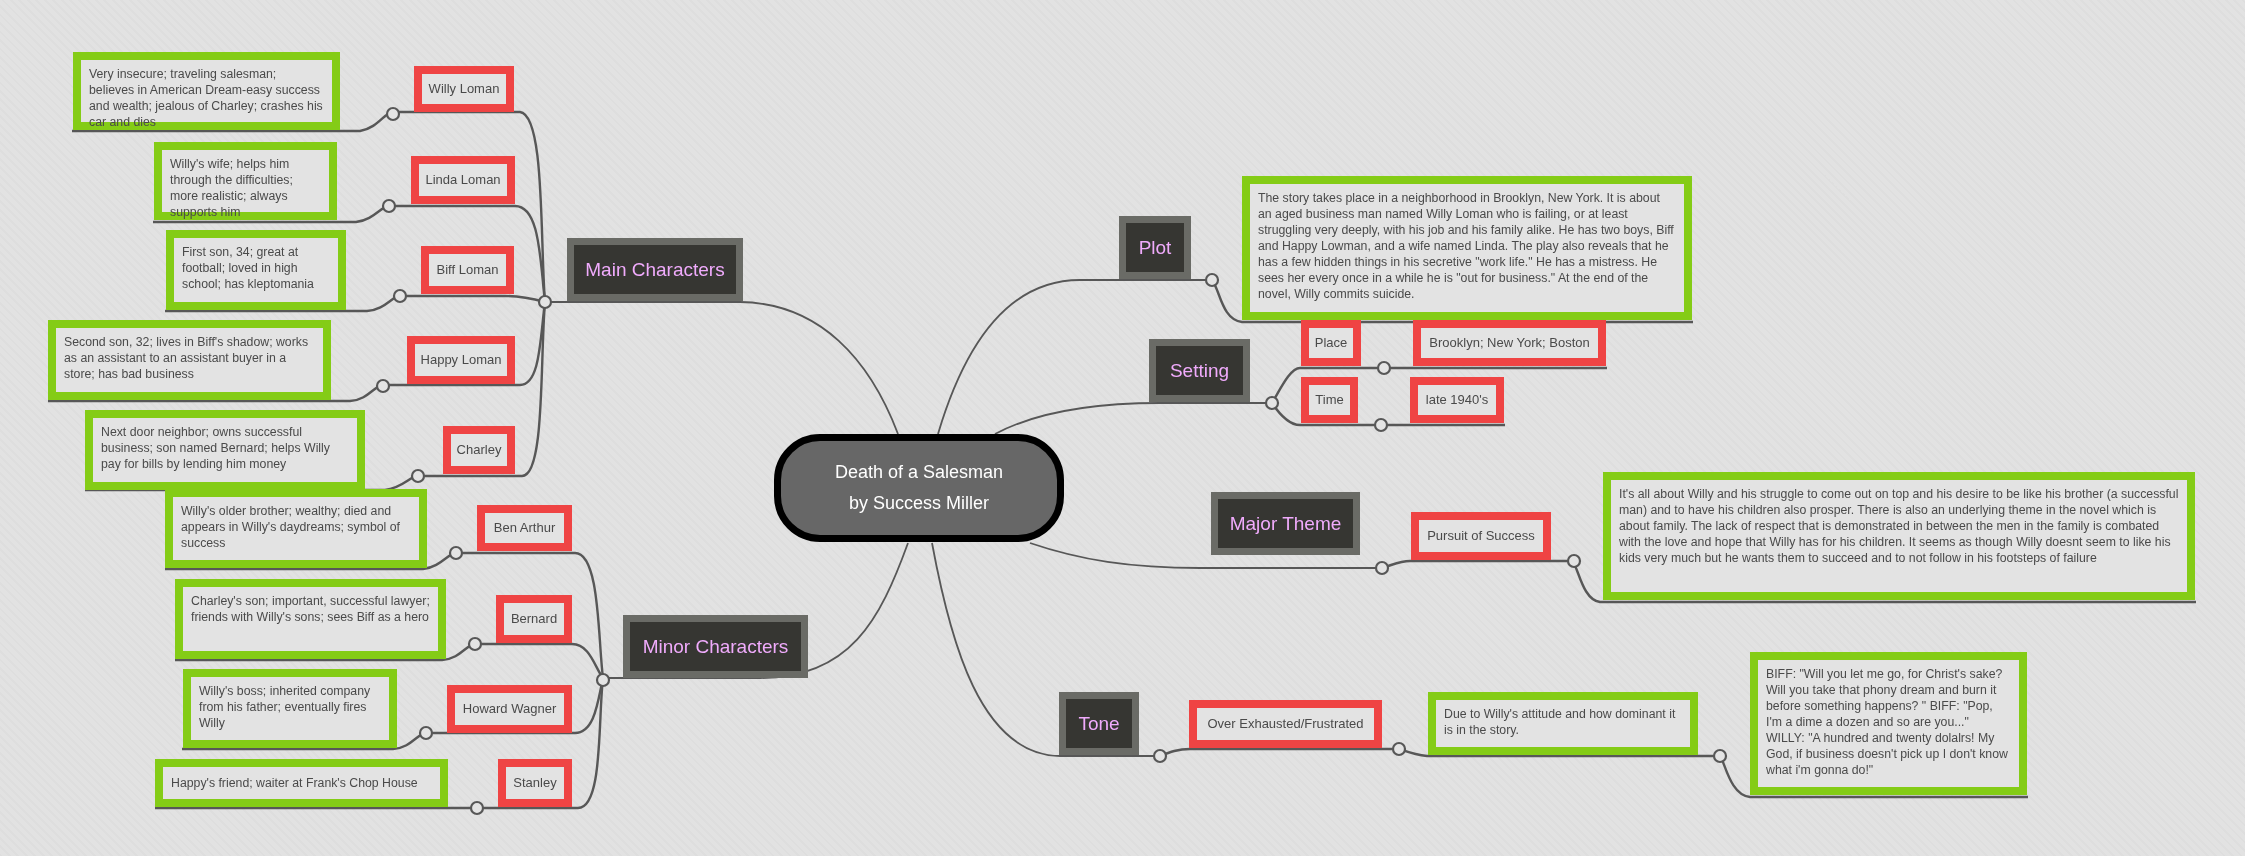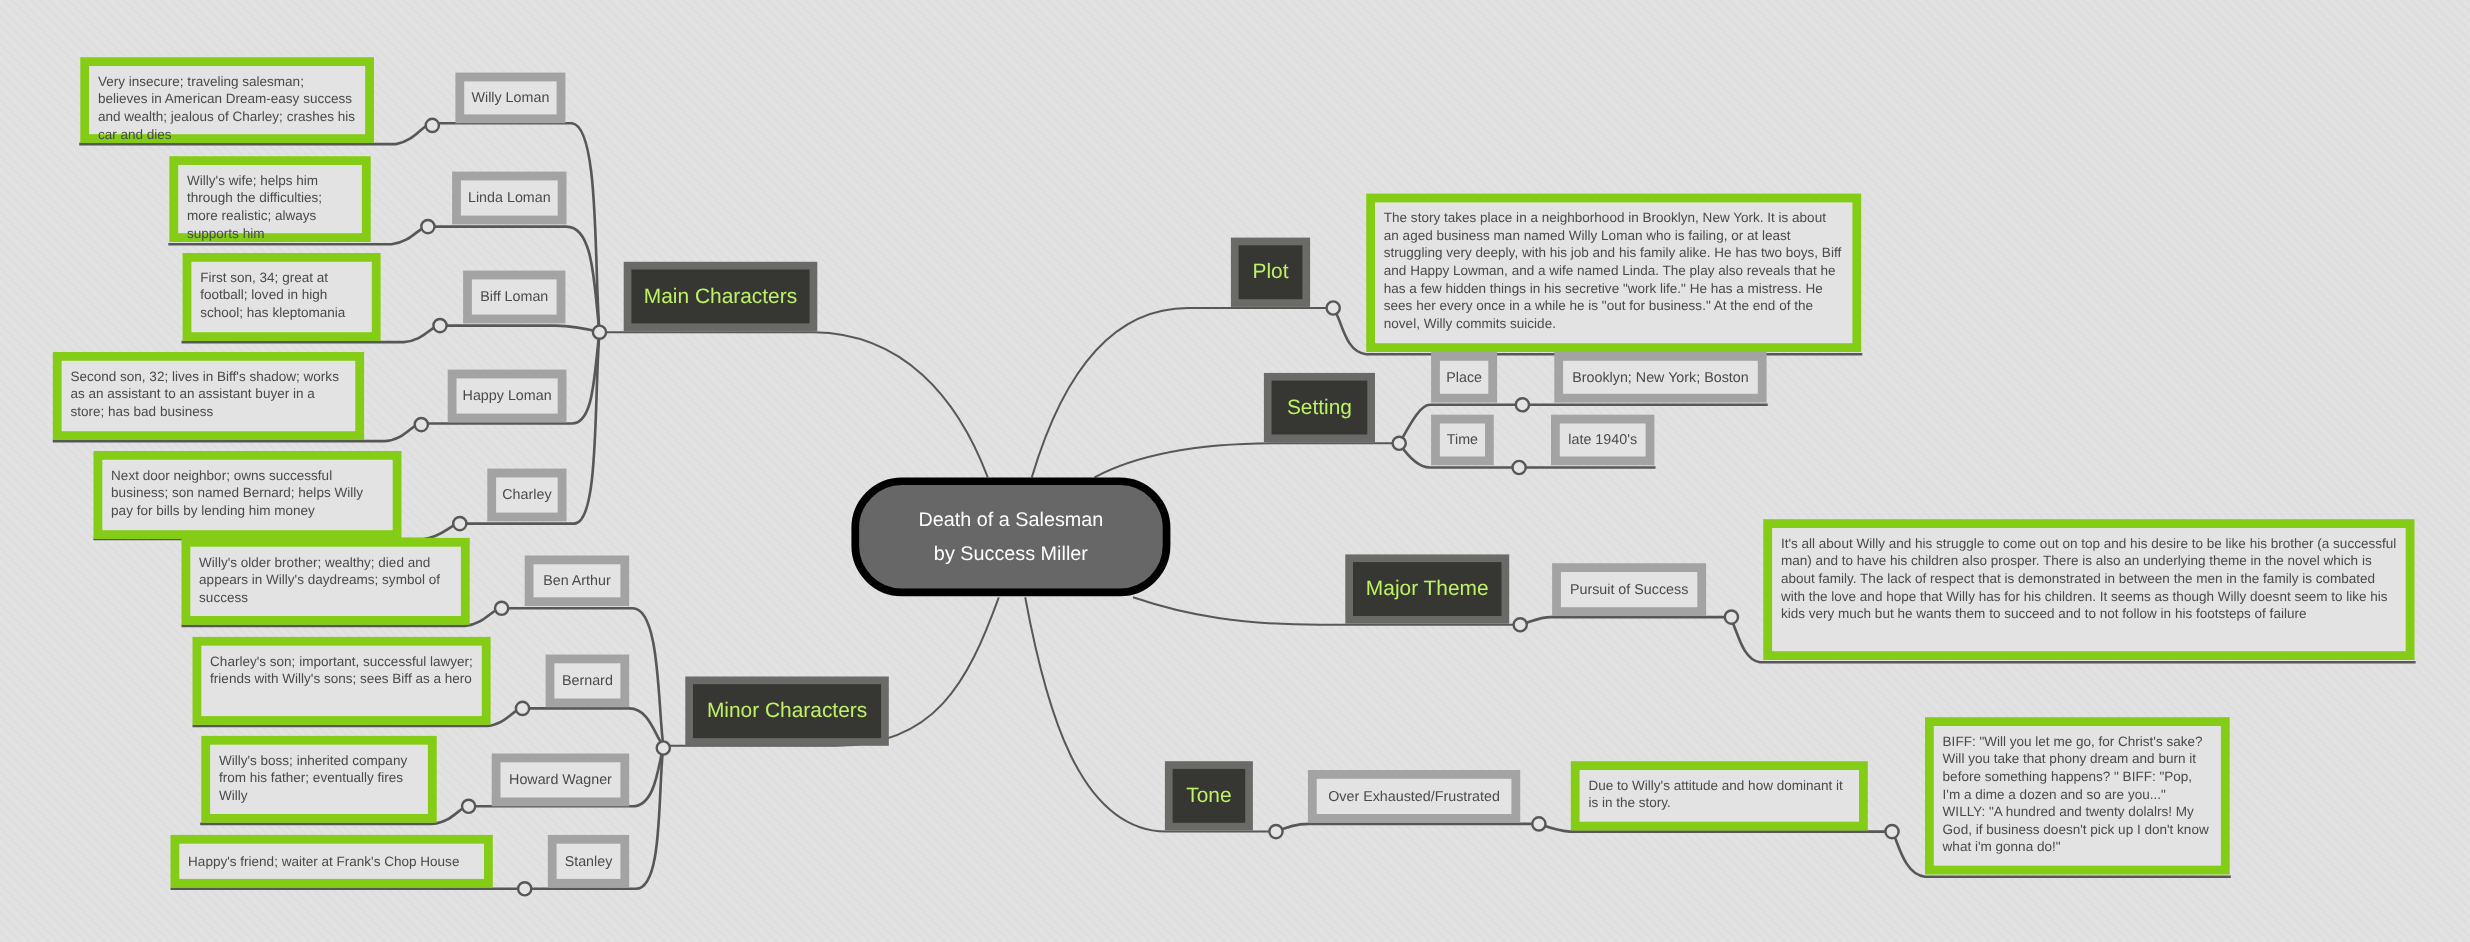--- a/index.html
+++ b/index.html
@@ -18,26 +18,26 @@
   .central {
     position:absolute; left:774px; top:434px; width:290px; height:108px;
     background:#676767; border:7px solid #000; border-radius:46px;
     box-sizing:border-box; color:#fff; font-size:18px; line-height:31px;
     display:flex; align-items:center; justify-content:center; text-align:center;
   }
   .topic {
     position:absolute; background:#6a6b66; padding:7px; box-sizing:border-box;
   }
   .topic .inner {
-    background:#363632; color:#bef264; font-size:19px;
+    background:#363632; color:#f0abfc; font-size:19px;
     height:100%; box-sizing:border-box;
     display:flex; align-items:center; justify-content:center; white-space:nowrap;
   }
   .sub {
-    position:absolute; background:#a3a3a3; padding:8px; box-sizing:border-box;
+    position:absolute; background:#ef4444; padding:8px; box-sizing:border-box;
   }
   .sub .inner {
     background:#e3e3e3; color:#4a4a4a; font-size:13px; line-height:16px;
     height:100%; box-sizing:border-box; padding:0 10px;
     display:flex; align-items:center; justify-content:center; white-space:nowrap;
   }
   .note {
     position:absolute; background:#84cc16; padding:8px; box-sizing:border-box;
   }
   .note .inner {
@@ -113,21 +113,21 @@
 </div>
 <div class="topic" style="left:623px; top:615px; width:185px; height:63px;">
   <div class="inner">Minor Characters</div>
 </div>
 <div class="topic" style="left:1119px; top:216px; width:72px; height:63px;">
   <div class="inner">Plot</div>
 </div>
 <div class="topic" style="left:1149px; top:339px; width:101px; height:63px;">
   <div class="inner">Setting</div>
 </div>
-<div class="topic" style="left:1211px; top:504px; width:149px; height:63px;margin-left:12px;">
+<div class="topic" style="left:1211px; top:492px; width:149px; height:63px;">
   <div class="inner">Major Theme</div>
 </div>
 <div class="topic" style="left:1059px; top:692px; width:80px; height:63px;">
   <div class="inner">Tone</div>
 </div>
 
 <div class="sub" style="left:414px; top:66px; width:100px; height:46px;">
   <div class="inner">Willy Loman</div>
 </div>
 <div class="sub" style="left:411px; top:156px; width:104px; height:48px;">

